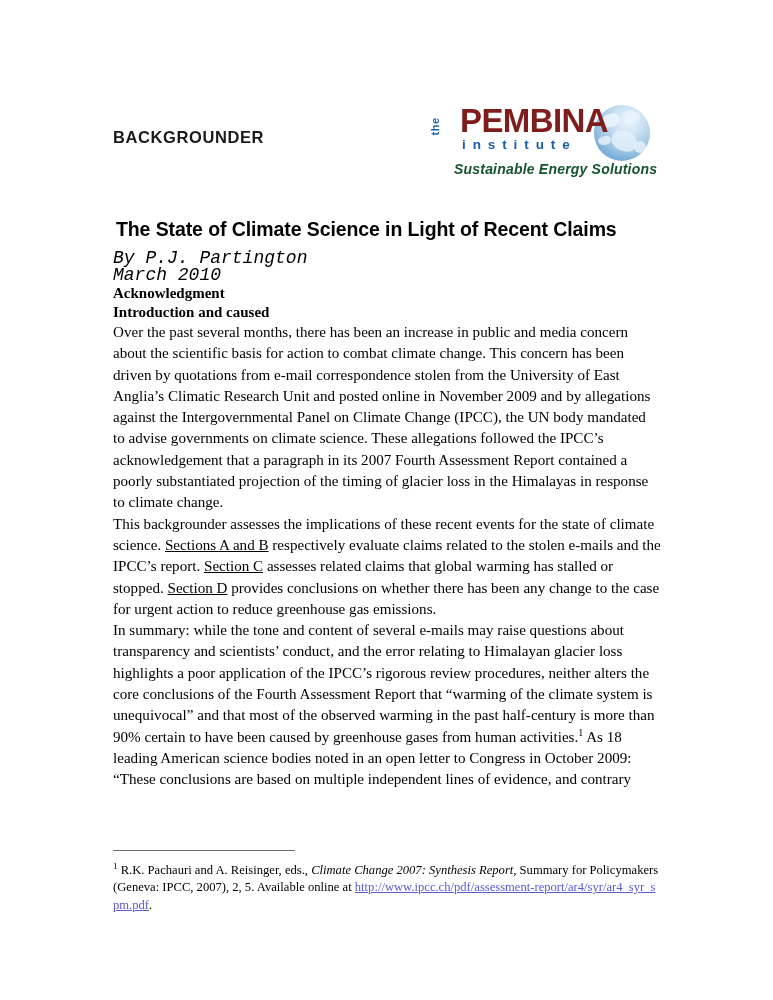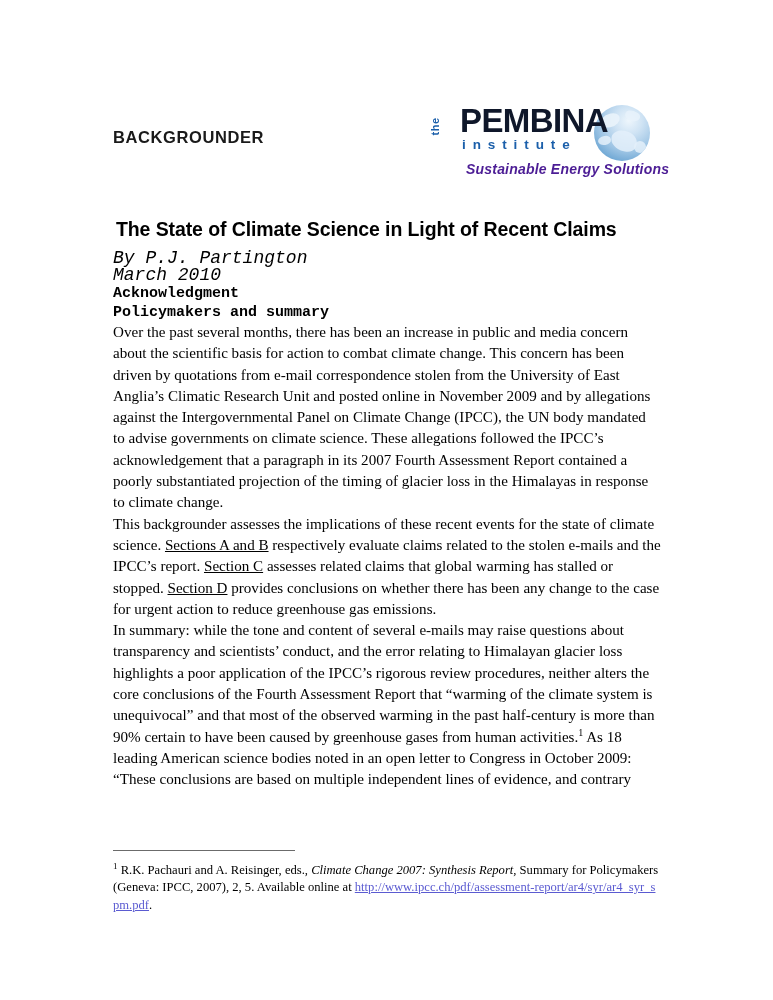--- a/index.html
+++ b/index.html
@@ -110,21 +110,21 @@
   }
   .logo-pembina {
     position: absolute;
     left: 15px;
     top: 0px;
     font-family: "Liberation Sans", sans-serif;
     font-weight: bold;
     font-size: 33px;
     line-height: 33px;
     letter-spacing: -0.6px;
-    color: #0f172a;
+    color: #7f1d1d;
   }
   .logo-institute {
     position: absolute;
     left: 17px;
     top: 33px;
     font-family: "Liberation Sans", sans-serif;
     font-weight: bold;
     font-size: 13.5px;
     line-height: 16px;
     letter-spacing: 6.9px;
@@ -133,23 +133,22 @@
   }
   .logo-tagline {
     position: absolute;
     left: 9px;
     top: 57px;
     font-family: "Liberation Sans", sans-serif;
     font-weight: bold;
     font-style: italic;
     font-size: 14px;
     letter-spacing: 0.2px;
-    color: #4c1d95;
+    color: #14532d;
     white-space: nowrap;
-    margin-left: 12px;
   }
 
   
   .content {
     position: absolute;
     left: 113px;
     top: 200px;
     width: 548px;
   }
 
@@ -165,21 +164,21 @@
   .byline {
     margin: 9px 0 0 0;
     font-family: Liberation Mono, monospace;
     font-style: italic;
     font-size: 18px;
     line-height: 17px;
   }
 
   h2.section-head {
     margin: 0;
-    font-family: Liberation Mono, monospace;
+    font-family: Liberation Serif, serif;
     font-weight: bold;
     font-size: 15px;
     line-height: 19px;
     color: #000;
   }
   .sec-ack   { margin-top: 39px; }
   .sec-intro { margin-top: 41px; }
 
   p.body-par {
     margin: 0;
@@ -263,21 +262,21 @@
     <h1 class="doc-title">The State of Climate Science in Light of Recent Claims</h1>
 
     <p class="byline">
       <span>By P.J. Partington</span><br>
       <span>March 2010</span>
     </p>
 
     <h2 class="section-head sec-ack">Acknowledgment</h2>
 
 
-    <h2 class="section-head sec-intro">Policymakers and summary</h2>
+    <h2 class="section-head sec-intro">Introduction and caused</h2>
 
     <p class="body-par par-gap-first">Over the past several months, there has been an increase in public and media concern about the scientific basis for action to combat climate change. This concern has been driven by quotations from e-mail correspondence stolen from the University of East Anglia’s Climatic Research Unit and posted online in November 2009 and by allegations against the Intergovernmental Panel on Climate Change (IPCC), the UN body mandated to advise governments on climate science. These allegations followed the IPCC’s acknowledgement that a paragraph in its 2007 Fourth Assessment Report contained a poorly substantiated projection of the timing of glacier loss in the Himalayas in response to climate change.</p>
 
     <p class="body-par par-gap">
       <span>This backgrounder assesses the implications of these recent events for the state of climate science. </span><span class="uline">Sections A and B</span><span> respectively evaluate claims related to the stolen e-mails and the IPCC’s report. </span><span class="uline">Section C</span><span> assesses related claims that global warming has stalled or stopped. </span><span class="uline">Section D</span><span> provides conclusions on whether there has been any change to the case for urgent action to reduce greenhouse gas emissions.</span>
     </p>
 
     <p class="body-par par-gap">
       <span>In summary: while the tone and content of several e-mails may raise questions about transparency and scientists’ conduct, and the error relating to Himalayan glacier loss highlights a poor application of the IPCC’s rigorous review procedures, neither alters the core conclusions of the Fourth Assessment Report that “warming of the climate system is unequivocal” and that most of the observed warming in the past half-century is more than 90% certain to have been caused by greenhouse gases from human activities.</span><sup class="fn-ref">1</sup><span> As 18 leading American science bodies noted in an open letter to Congress in October 2009: “These conclusions are based on multiple independent lines of evidence, and contrary</span>
     </p>

